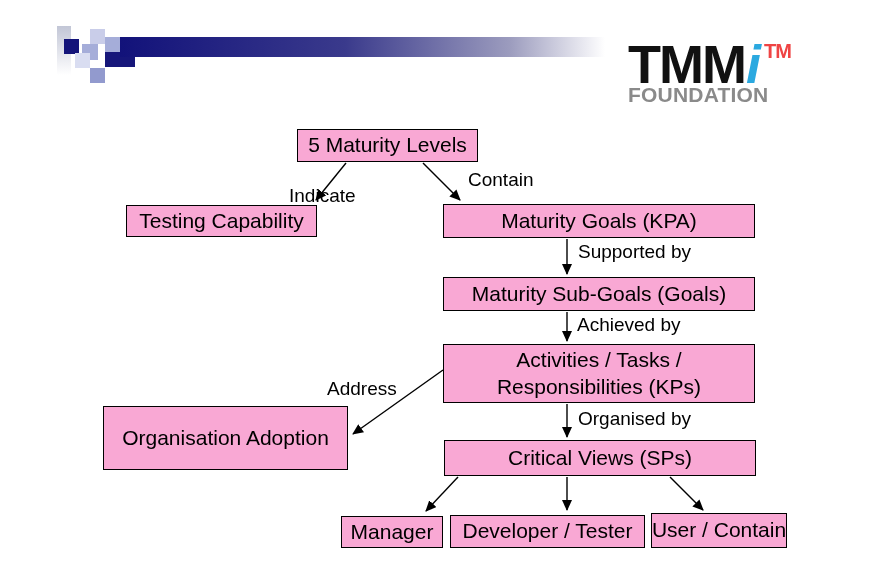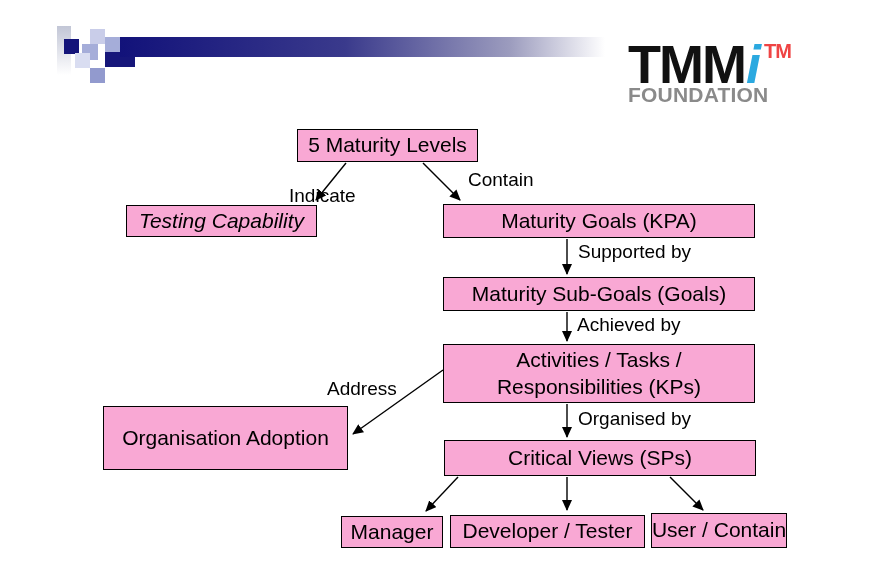--- a/index.html
+++ b/index.html
@@ -93,21 +93,21 @@
       <line x1="443" y1="370" x2="353" y2="434" stroke="#000000" stroke-width="1.4" marker-end="url(#ah)"></line>
       <line x1="458" y1="477" x2="426" y2="511" stroke="#000000" stroke-width="1.4" marker-end="url(#ah)"></line>
       <line x1="567" y1="477" x2="567" y2="510" stroke="#000000" stroke-width="1.4" marker-end="url(#ah)"></line>
       <line x1="670" y1="477" x2="703" y2="510" stroke="#000000" stroke-width="1.4" marker-end="url(#ah)"></line>
     </svg>
 
   <div id="diagram-layer">
       <div class="dbox" style="left: 297px; top: 129px; width: 181px; height: 33px;">
         <div>5 Maturity Levels</div>
       </div>
-      <div class="dbox" style="left: 126px; top: 205px; width: 191px; height: 32px; font-style: italic;">
+      <div class="dbox" style="left: 126px; top: 205px; width: 191px; height: 32px;">
         <div>Testing Capability</div>
       </div>
       <div class="dbox" style="left: 443px; top: 204px; width: 312px; height: 34px;">
         <div>Maturity Goals (KPA)</div>
       </div>
       <div class="dbox" style="left: 443px; top: 277px; width: 312px; height: 34px;">
         <div>Maturity Sub-Goals (Goals)</div>
       </div>
       <div class="dbox" style="left: 443px; top: 344px; width: 312px; height: 59px;">
         <div>Activities / Tasks /</div>

